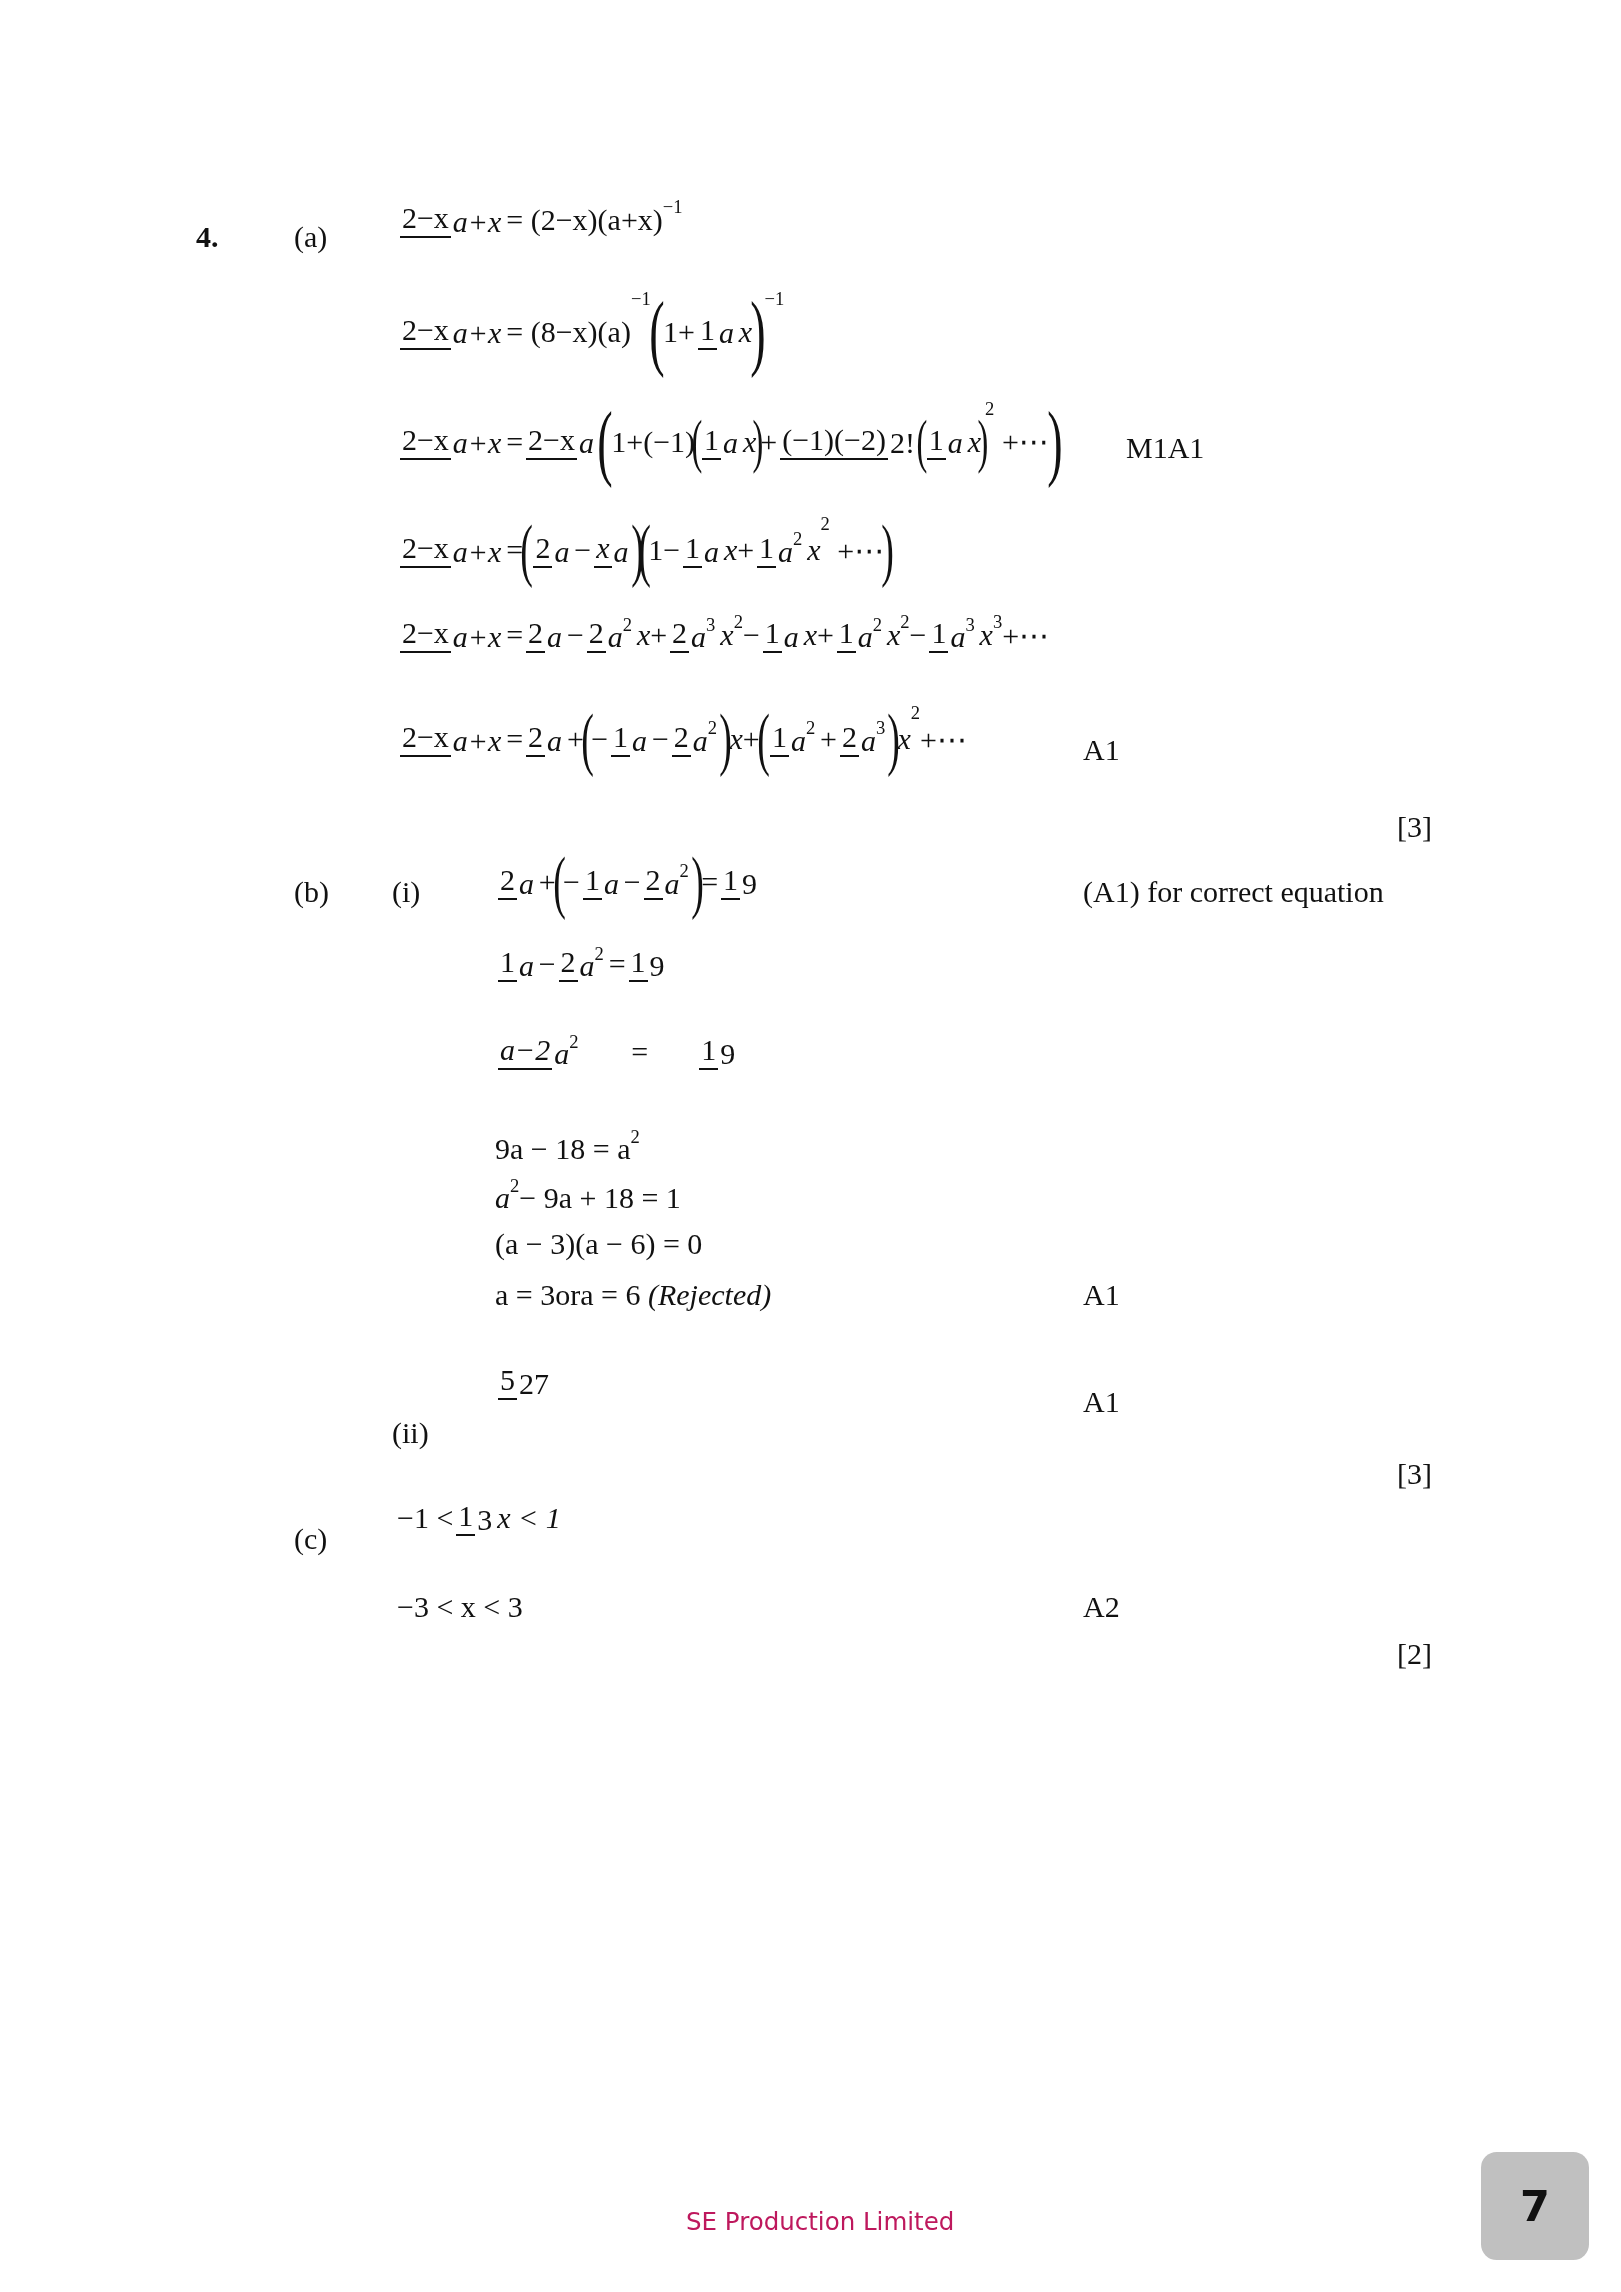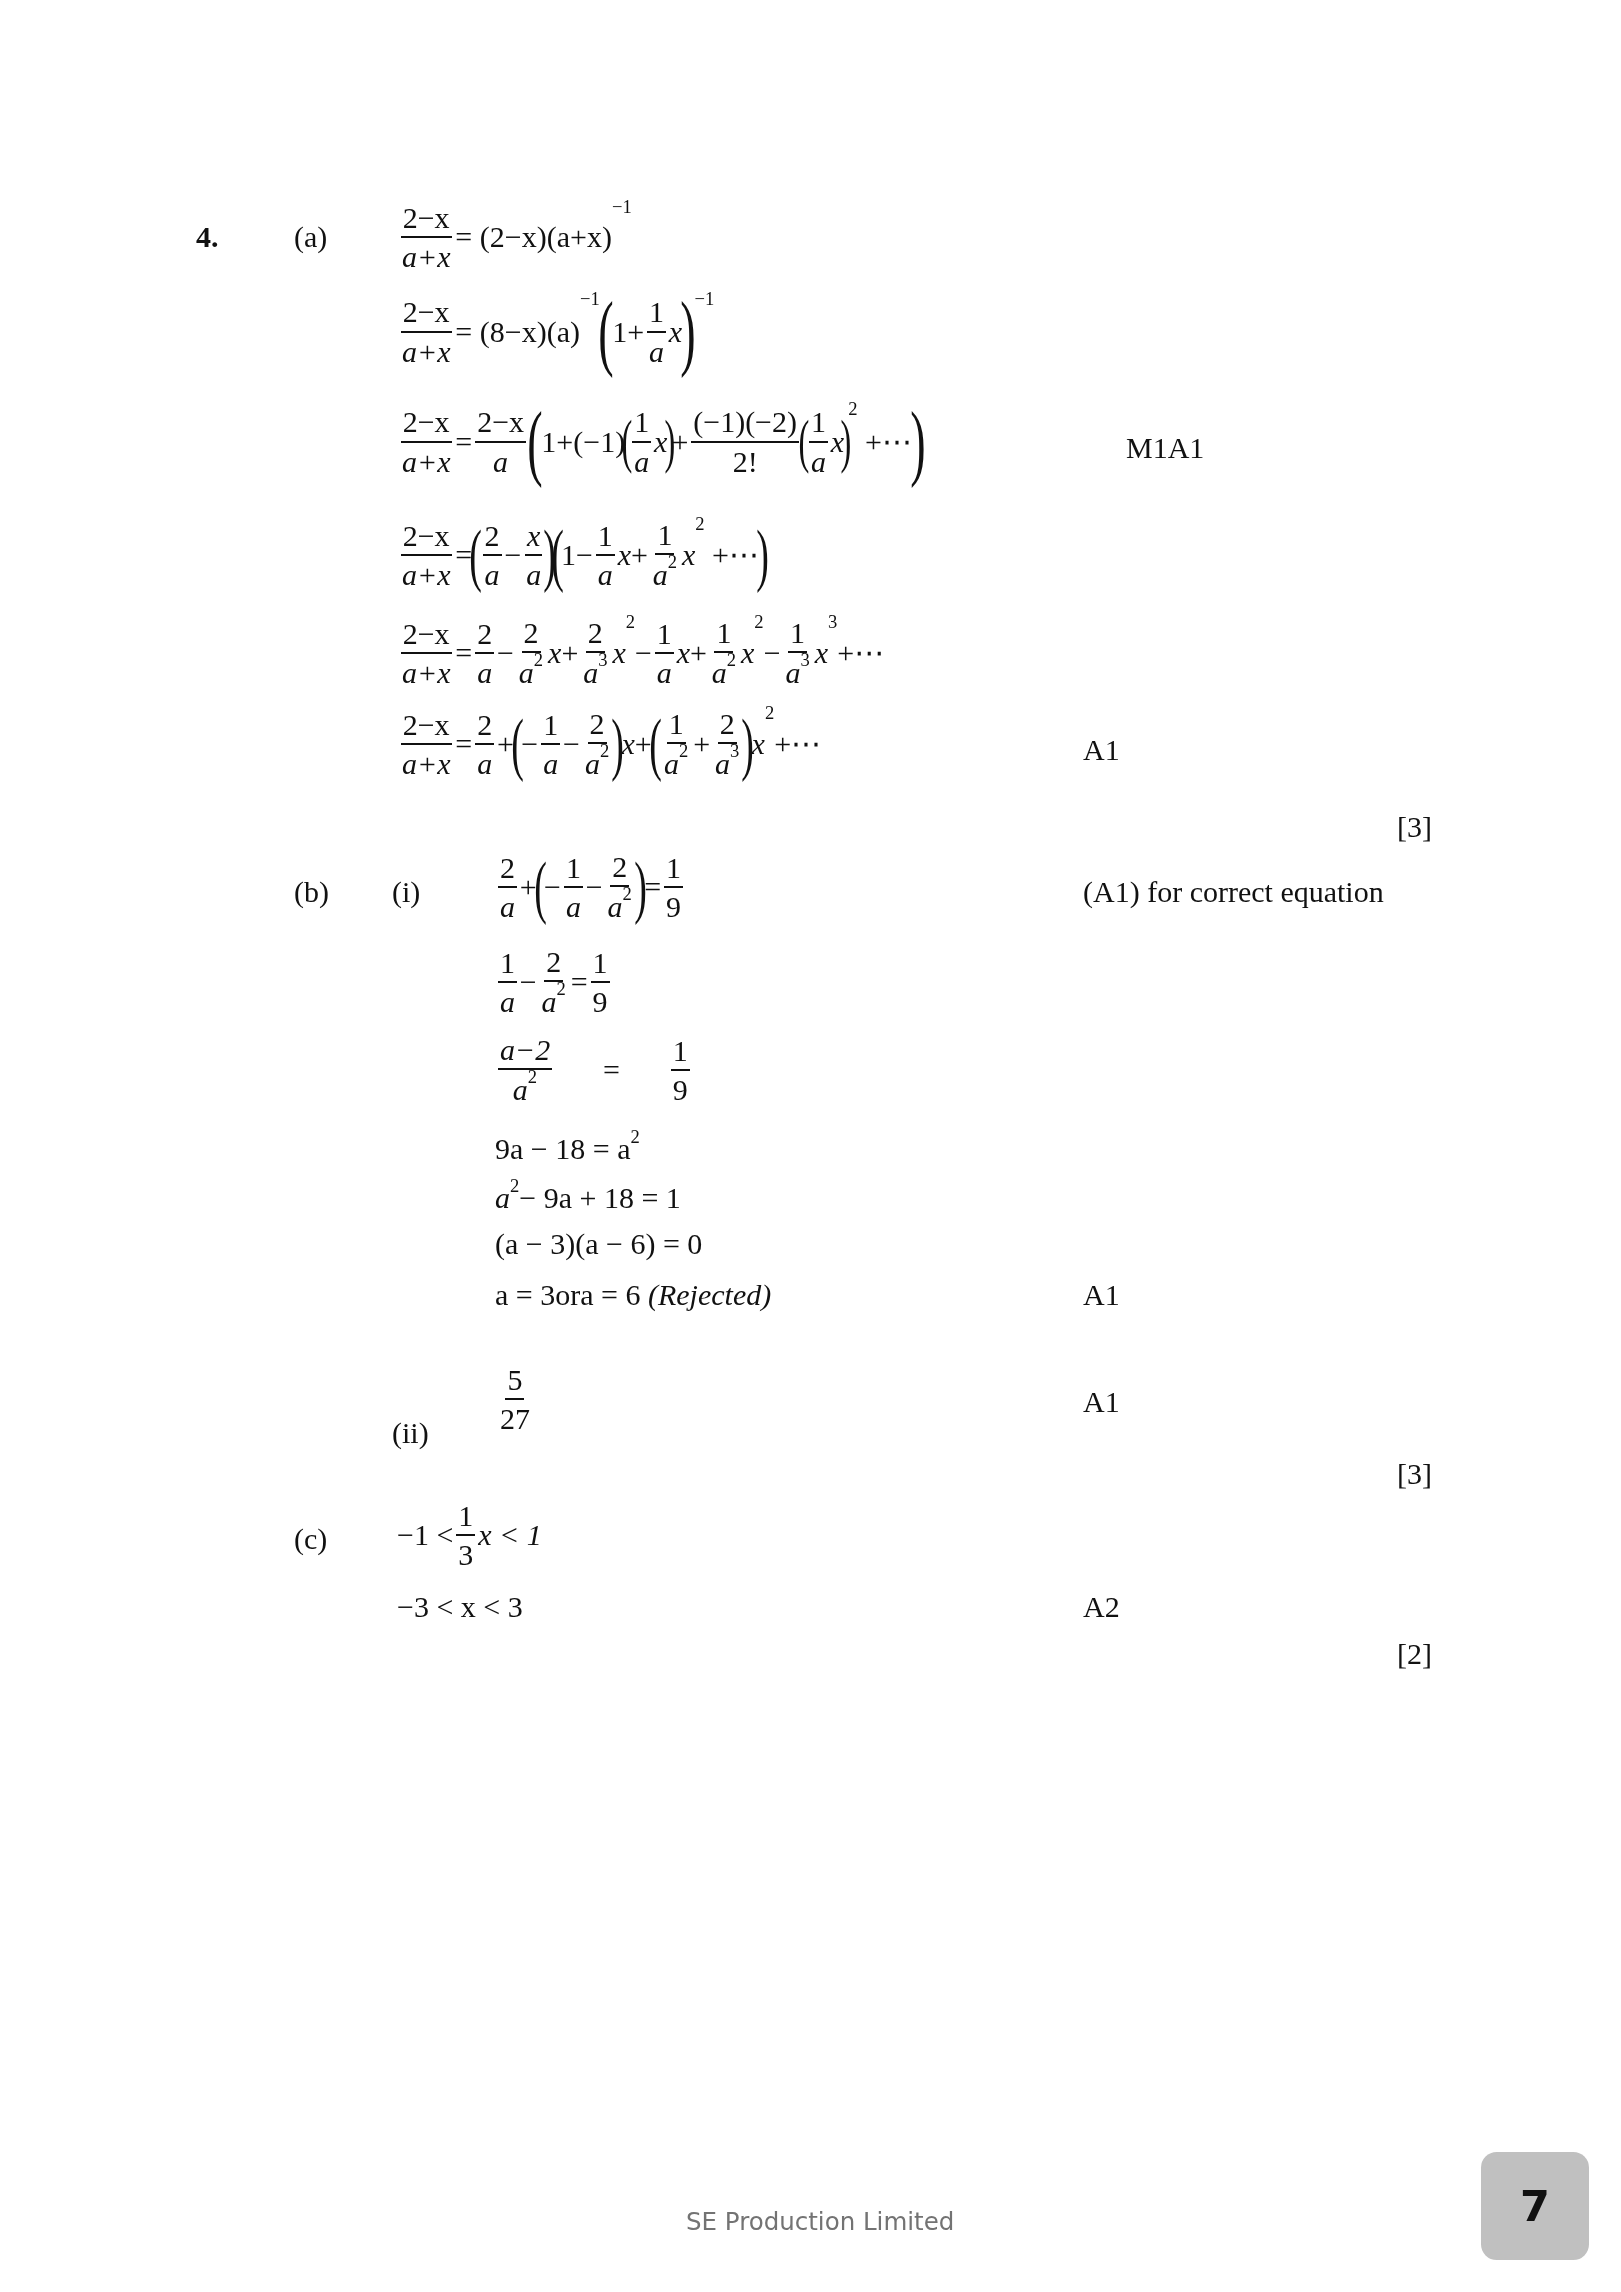--- a/index.html
+++ b/index.html
@@ -3,28 +3,28 @@
 <meta charset="utf-8">
 <style>
   html,body{margin:0;padding:0;background:#fff;}
   body{width:1621px;height:2293px;position:relative;overflow:hidden;font-family:"Liberation Serif",serif;color:#111;}
   .abs{position:absolute;white-space:nowrap;}
   .lbl{font-size:30px;}
   .qnum{font-size:30px;font-weight:bold;}
   .mark{font-size:30px;}
   .math{font-size:30px;display:flex;align-items:center;gap:0;}
   .math i{font-style:italic;}
-  .frac{display:inline-flex;flex-direction:column;align-items:center;vertical-align:middle;margin:0 2.9px;line-height:1.05;}
+  .frac{display:inline-flex;align-items:center;vertical-align:middle;margin:0 2.9px;line-height:1.05;}
   .frac .num{padding:0 2px 2.9px 2px;border-bottom:2px solid #111;}
   .frac .den{padding:2.9px 2px 0 2px;}
   .big{font-size:84px;line-height:0.9;font-weight:100;transform:scaleX(0.55);display:inline-block;margin:0 -7.8px;}
   .sup{font-size:18.6px;vertical-align:super;position:relative;top:-5.9px;}
   .supbig{font-size:18.6px;align-self:flex-start;margin-top:-5.9px;}
   .rm{font-style:normal;}
-  .footer{font-family:"DejaVu Sans",sans-serif;font-size:24.5px;color:#737373;}
+  .footer{font-family:"DejaVu Sans",sans-serif;font-size:24.5px;color:#be185d;}
   .badge{position:absolute;left:1481px;top:2152px;width:108px;height:108px;background:#c0c0c0;border-radius:15.7px;display:flex;align-items:center;justify-content:center;font-family:"DejaVu Sans",sans-serif;font-weight:bold;font-size:43px;color:#111;}
 </style>
 </head>
 <body>
 
 <div class="abs qnum" style="left:196px;top:220px;">4.</div>
 <div class="abs lbl" style="left:294px;top:220px;">(a)</div>
 
 <div class="abs math" style="left:397px;top:202px;">
   <span class="frac">

